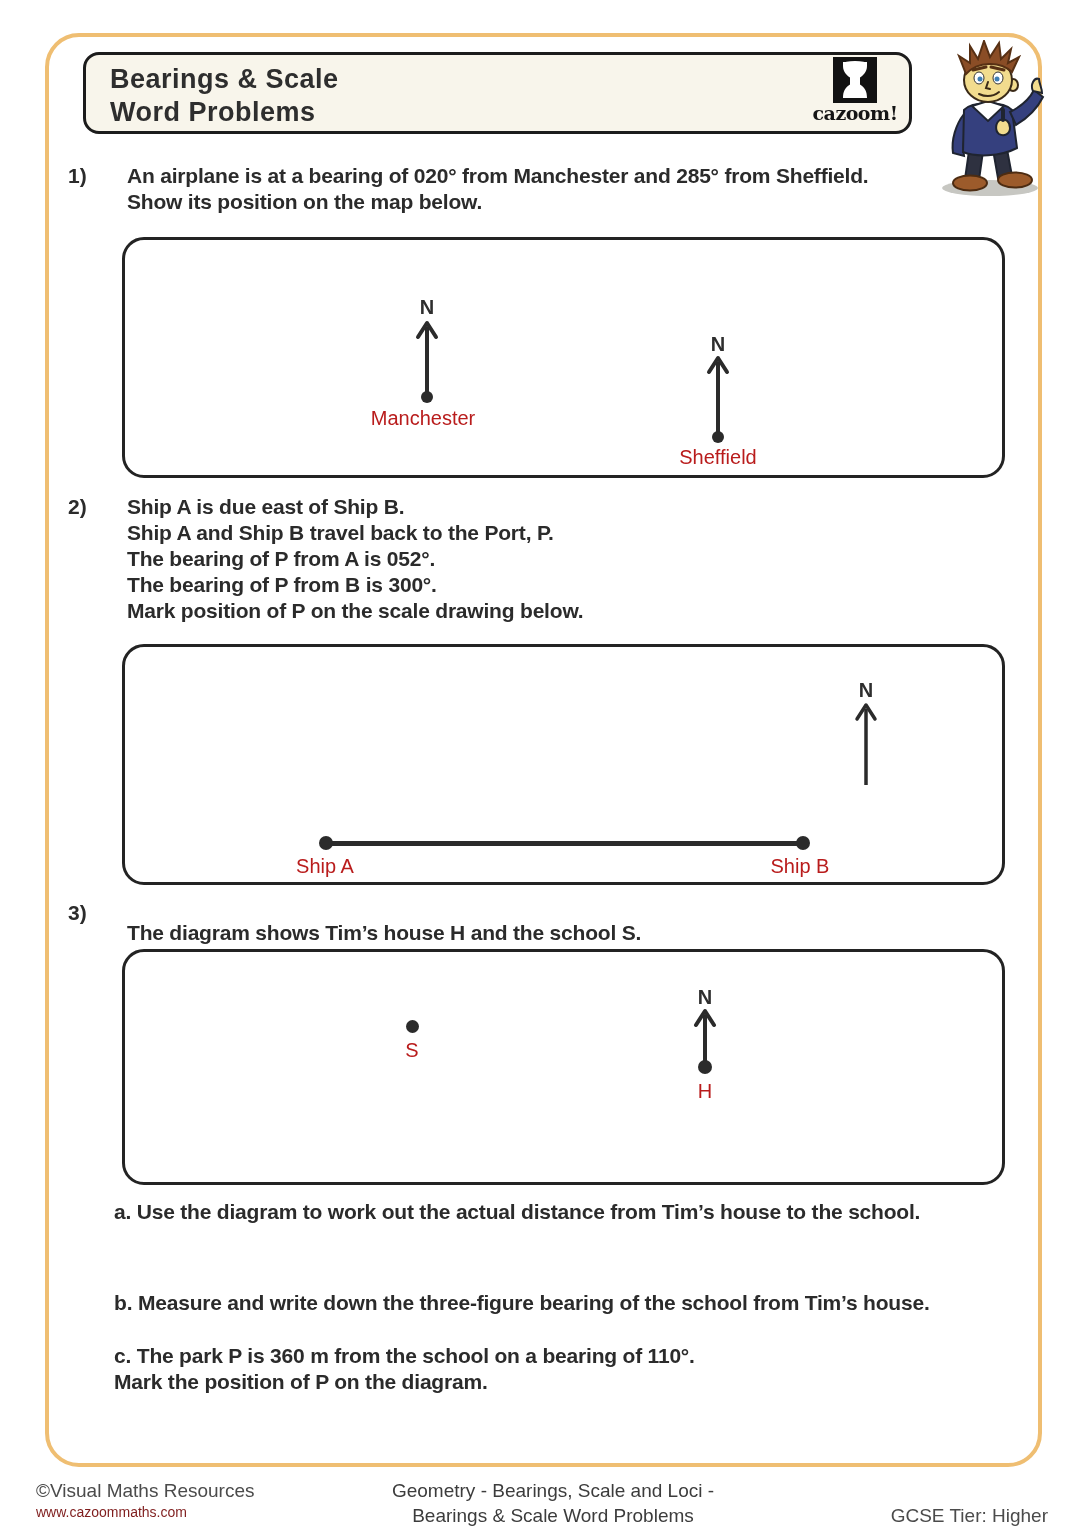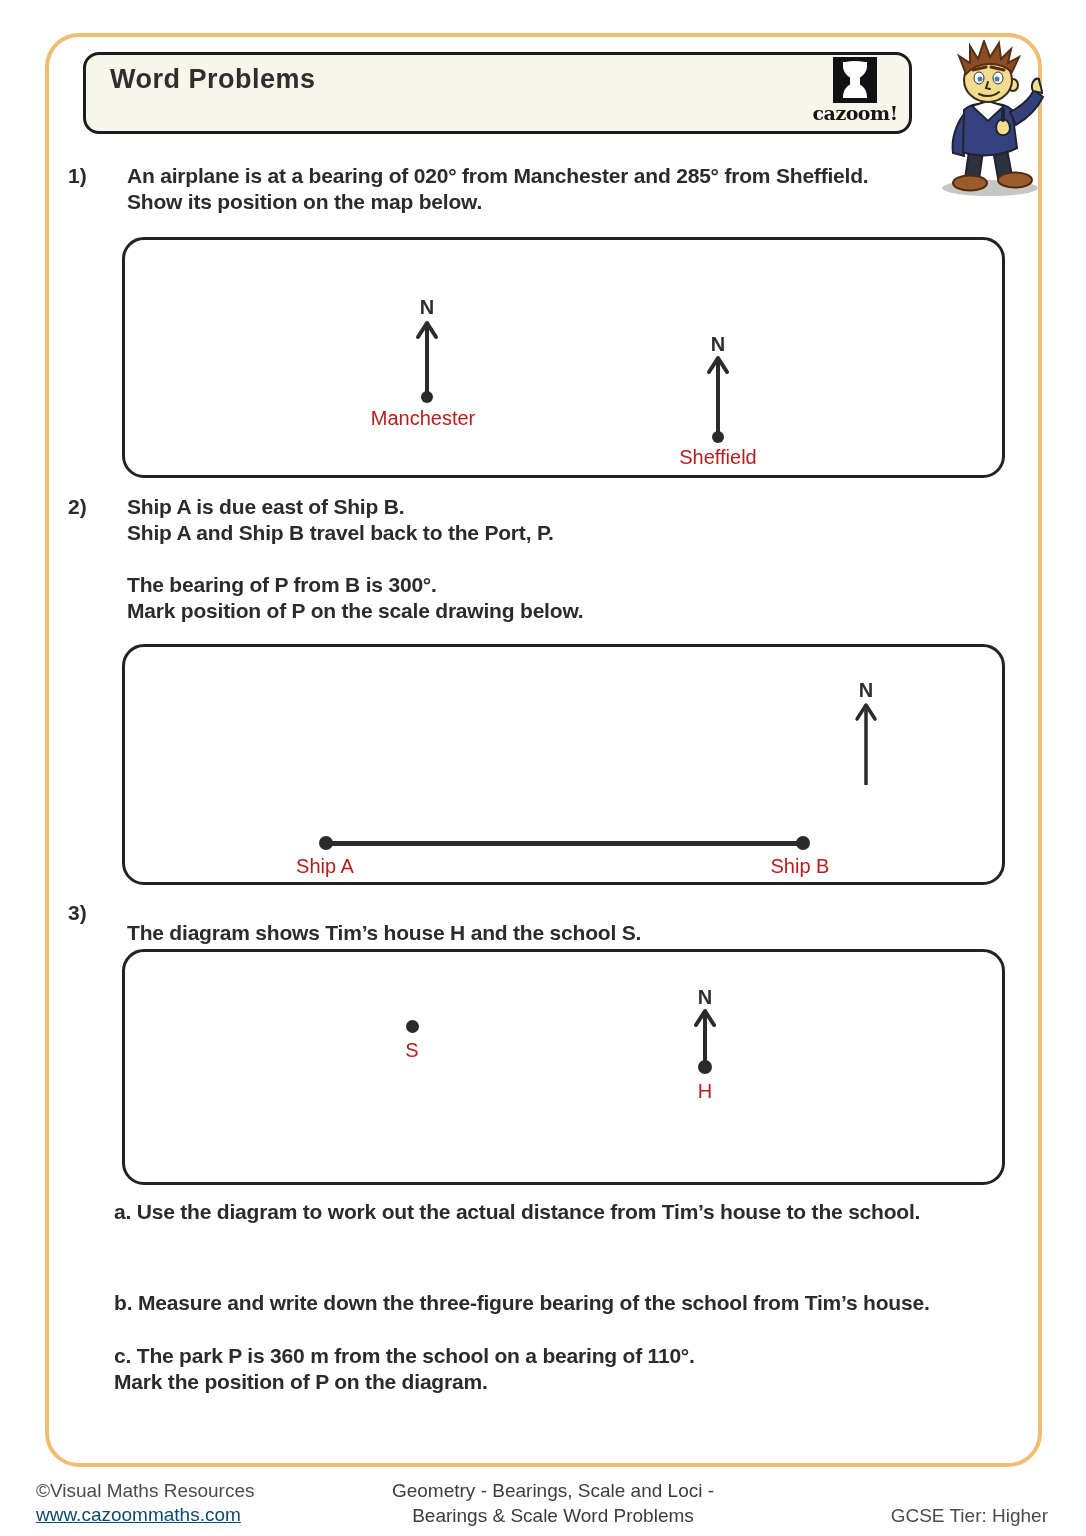--- a/index.html
+++ b/index.html
@@ -32,31 +32,32 @@
     background:#ffffff; border:3px solid #232323; border-radius:22px;
   }
   .north-label { font-size:20px; font-weight:600; text-align:center; width:30px; color:#2e2e2e; }
   .place-label { font-size:20px; font-weight:400; text-align:center; color:#b91c1c; }
   .dot { background:#2b2b2b; border-radius:50%; }
   .ship-line { background:#2b2b2b; height:5px; border-radius:2px; }
   .scale-note { font-size:20px; font-weight:400; text-align:center; color:#2e2e2e; }
   .scale-note .b { font-weight:bold; }
   .footer-text { font-size:19px; color:#4b4b4b; }
   .footer-center { font-size:19px; color:#3c3c3c; text-align:center; }
-  .footer-link { font-size:19px; color:#0c4a6e; text-decoration:underline; cursor:pointer; }
+  .footer-link { font-size:14px; color:#7f1d1d; cursor:pointer; }
   svg { display:block; }
 </style>
 </head>
 <body>
 
 <div class="page">
 
   <div class="page-border"></div>
 
   <div class="title-box">
+    <div class="title-line">Bearings &amp; Scale</div>
     <div class="title-line">Word Problems</div>
   </div>
 
   <svg class="logo-square" viewBox="0 0 44 46">
     <rect width="44" height="46" fill="#121212"></rect>
     <path d="M10,5 H34 V9 C34,15 30,18.5 27,20.5 V27.5 C32,30.5 34,34.5 34,41 H10 C10,34.5 12,30.5 17,27.5 V20.5 C14,18.5 10,15 10,9 Z" fill="#ffffff"></path>
     <ellipse cx="22" cy="6.5" rx="12" ry="2.5" fill="#ffffff"></ellipse>
   </svg>
   <div class="logo-word">cazoom!</div>
 
@@ -104,20 +105,21 @@
   <svg class="abs" style="left:704px; top:353px;" width="28" height="82" viewBox="0 0 28 82">
     <line x1="14" y1="80" x2="14" y2="9" stroke="#2b2b2b" stroke-width="4"></line>
     <polyline points="5,19 14,5 23,19" fill="none" stroke="#2b2b2b" stroke-width="4" stroke-linecap="round" stroke-linejoin="round"></polyline>
   </svg>
   <div class="abs dot" style="left:712px; top:431px; width:12px; height:12px;"></div>
   <div class="abs place-label" style="left:638px; top:446px; width:160px;">Sheffield</div>
 
   <div class="abs q-number" style="left:68px; top:495px;">2)</div>
   <div class="abs q-line" style="left:127px; top:495px;">Ship A is due east of Ship B.</div>
   <div class="abs q-line" style="left:127px; top:521px;">Ship A and Ship B travel back to the Port, P.</div>
+  <div class="abs q-line" style="left:127px; top:547px;">The bearing of P from A is 052°.</div>
   <div class="abs q-line" style="left:127px; top:573px;">The bearing of P from B is 300°.</div>
   <div class="abs q-line" style="left:127px; top:599px;">Mark position of P on the scale drawing below.</div>
 
   <div class="diagram-box" style="top:644px; height:241px;"></div>
 
   <div class="abs north-label" style="left:851px; top:679px;">N</div>
   <svg class="abs" style="left:852px; top:699px;" width="28" height="88" viewBox="0 0 28 88">
     <line x1="14" y1="86" x2="14" y2="10" stroke="#2b2b2b" stroke-width="3.5"></line>
     <polyline points="5,20 14,6 23,20" fill="none" stroke="#2b2b2b" stroke-width="3.5" stroke-linecap="round" stroke-linejoin="round"></polyline>
   </svg>

